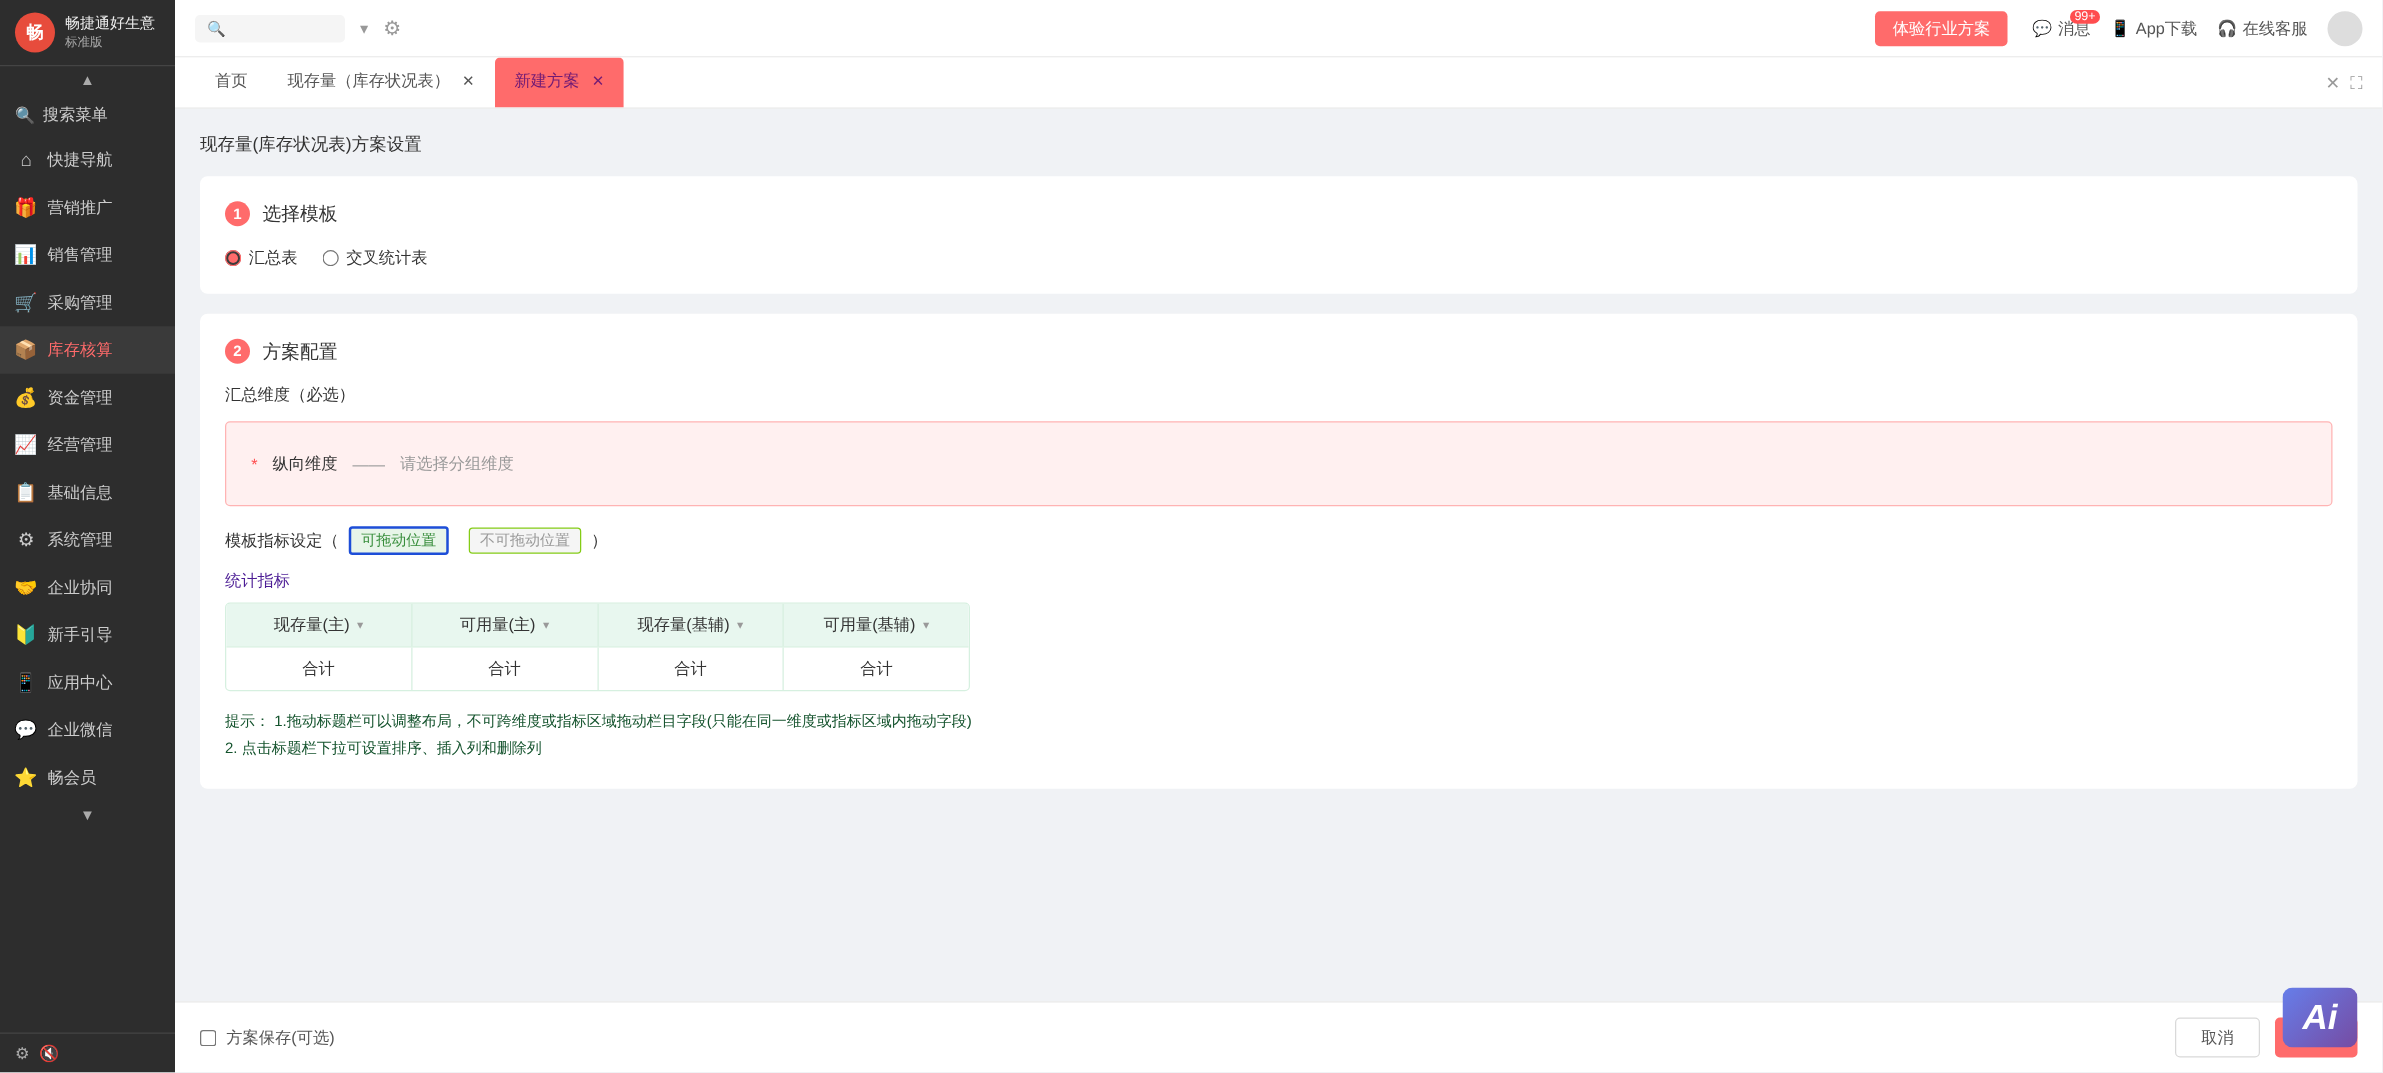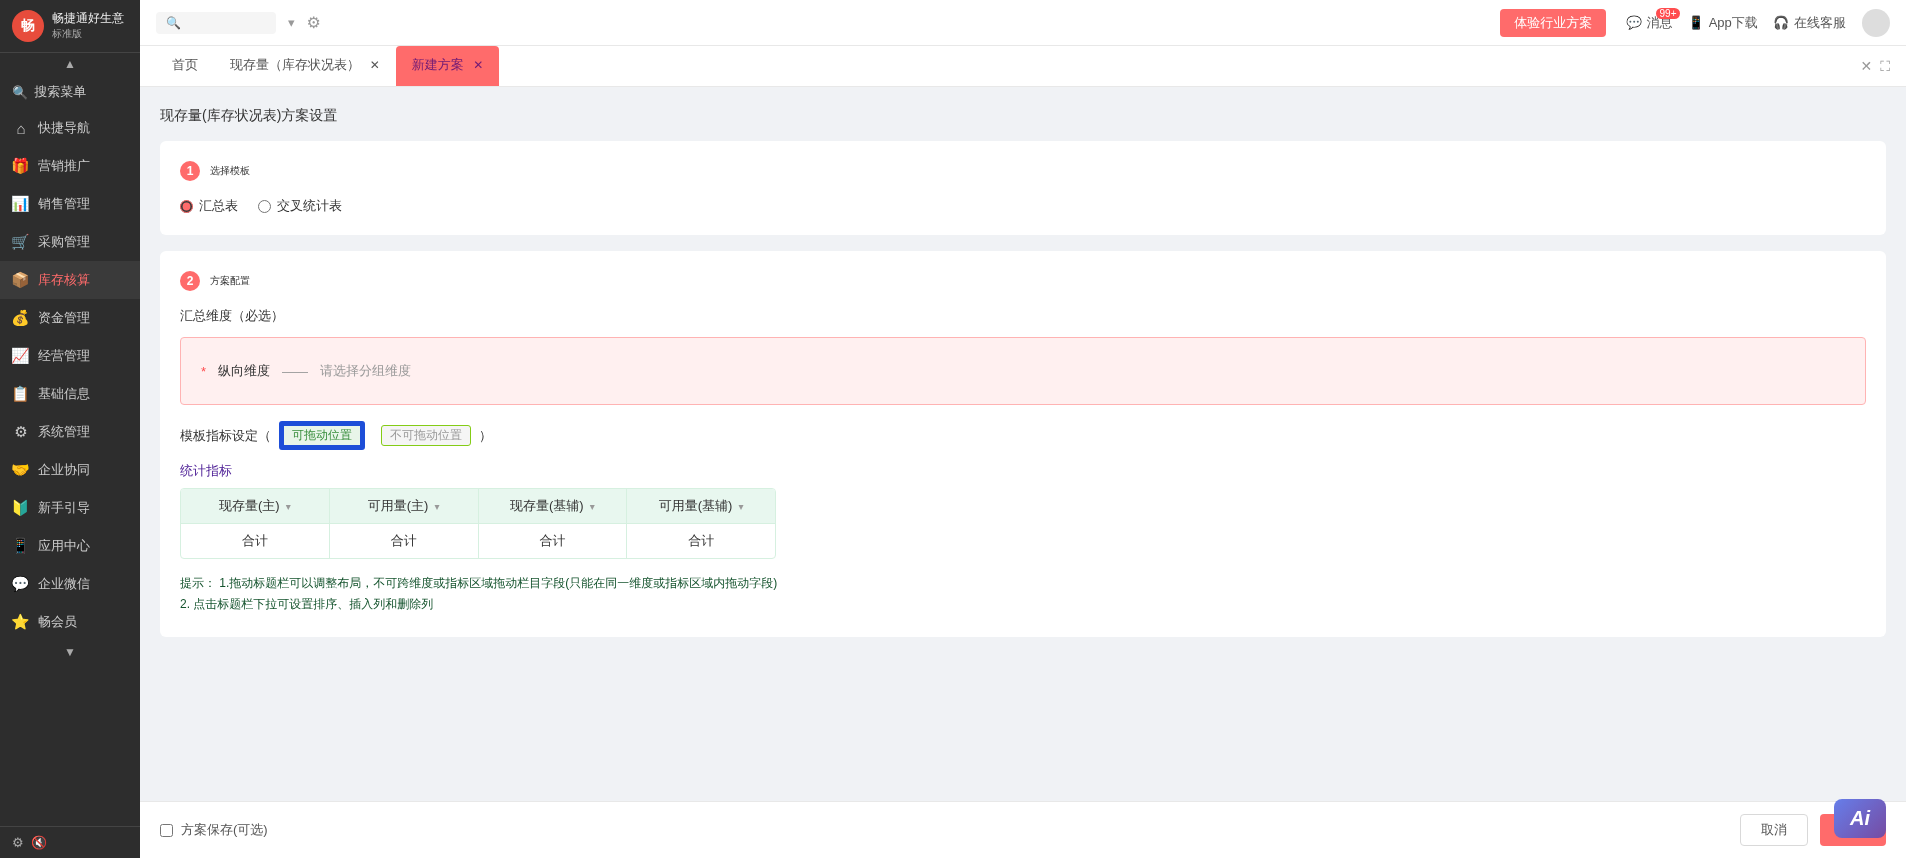--- a/index.html
+++ b/index.html
@@ -189,21 +189,21 @@
     .step-number {
       background: #ff6b6b;
       color: white;
       border-radius: 50%;
       width: 20px; height: 20px;
       display: flex; align-items: center; justify-content: center;
       font-size: 12px; font-weight: bold;
       flex-shrink: 0;
     }
     .step-title {
-      font-size: 10px;
+      font-size: 15px;
       color: #333;
       font-weight: 500;
     }
 
     
     .radio-group {
       display: flex;
       gap: 20px;
       align-items: center;
     }
@@ -266,21 +266,21 @@
       gap: 8px;
     }
     .indicator-badge {
       display: inline-flex;
       align-items: center;
       gap: 4px;
       font-size: 12px;
     }
     .badge-draggable {
       background: #e8f5e9;
-      border: 5px solid #1d4ed8;
+      border: 2px solid #1d4ed8;
       border-radius: 3px;
       padding: 1px 8px;
       color: #388e3c;
     }
     .badge-not-draggable {
       background: #f5f5f5;
       border: 1px solid #84cc16;
       border-radius: 3px;
       padding: 1px 8px;
       color: #999;
@@ -396,21 +396,21 @@
       cursor: pointer;
       font-size: 12px;
     }
 
     .ai-watermark {
       position: fixed;
       bottom: 20px;
       right: 20px;
       background: linear-gradient(135deg, #667eea, #764ba2);
       color: white;
-      font-size: 20px;
+      font-size: 28px;
       font-weight: bold;
       padding: 8px 16px;
       border-radius: 8px;
       font-style: italic;
     }
   </style>
 </head>
 <body>
 
 <nav class="sidebar">

